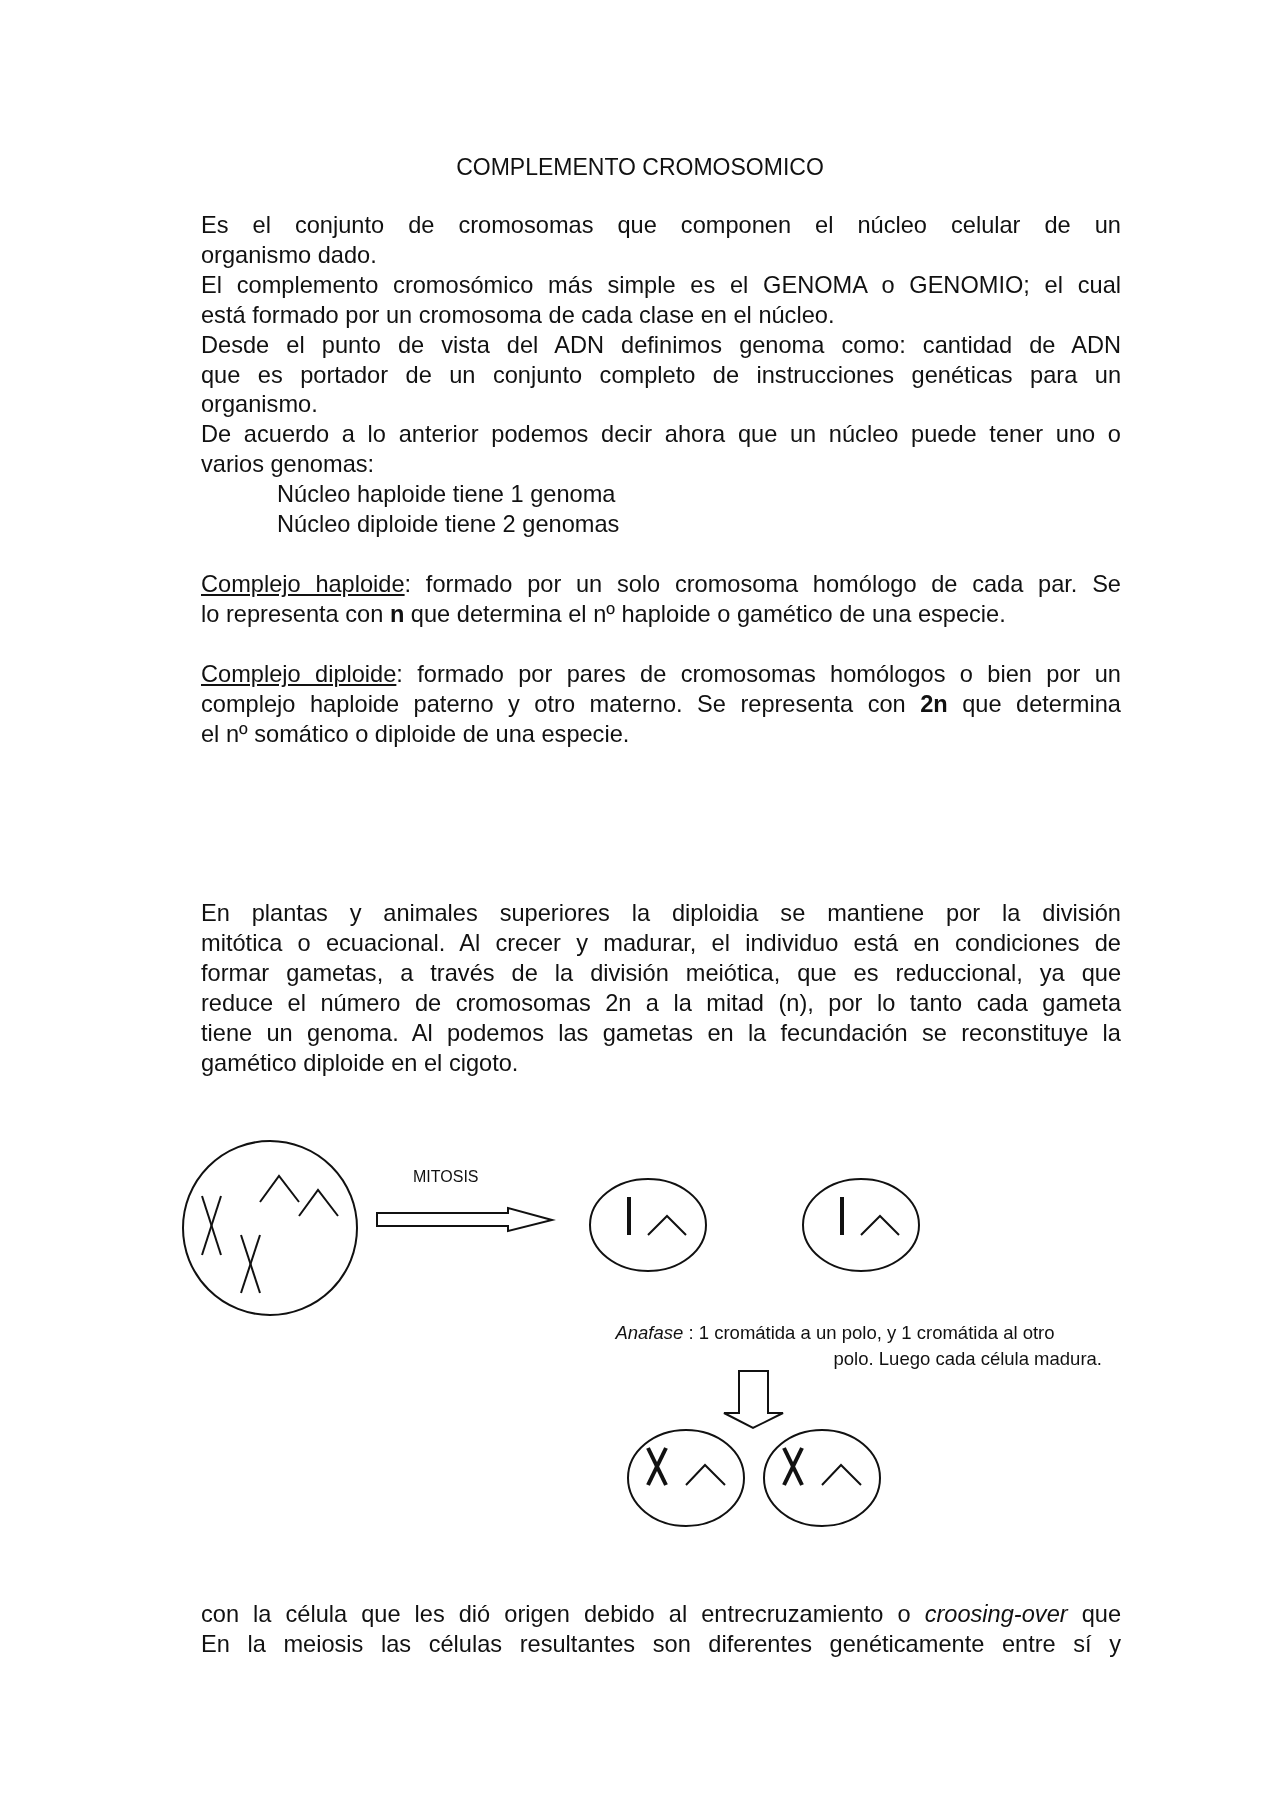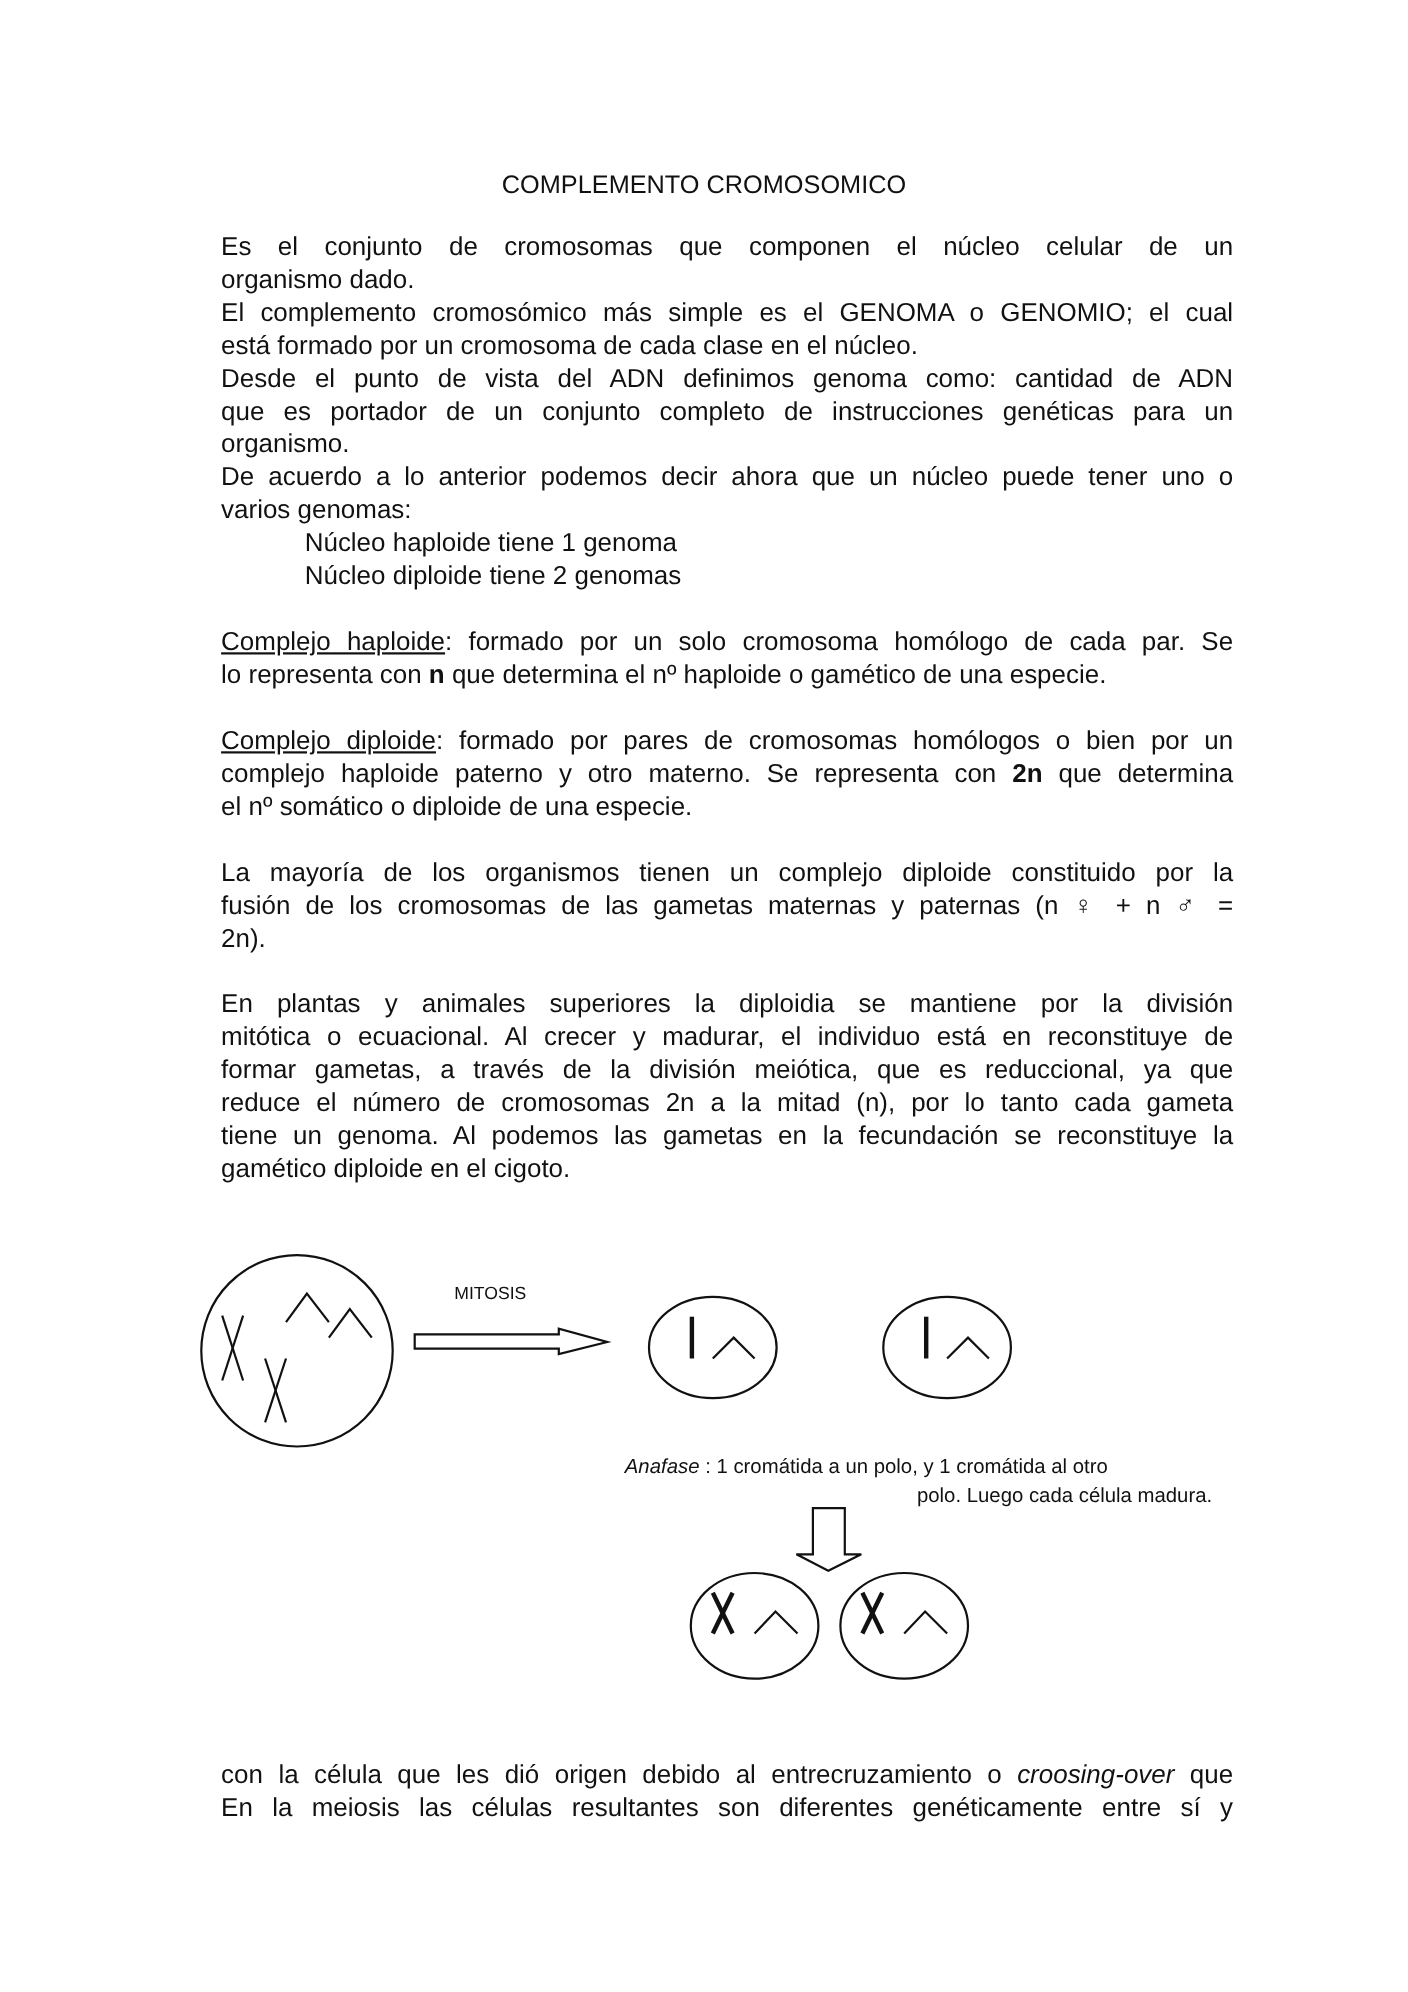--- a/index.html
+++ b/index.html
@@ -11,21 +11,21 @@
   .block { position:absolute; left:183px; width:920px; font-size:23.6px; line-height:29.9px;margin-left:18px; }
   .indent { padding-left:76px; display:block; text-align:left; }
   .u { text-decoration:underline; }
   .b { font-weight:bold; }
   .i { font-style:italic; }
   .jl { text-align:justify; text-align-last:justify; display:block; }
   .ll { display:block; text-align:left; }
   svg.diagram { position:absolute; left:0; top:1130px; }
   .mitosis-label { position:absolute; left:413px; top:1168px; font-size:16px; }
   .caption { position:absolute; left:560px; top:1320px; width:542px; font-size:18.5px; line-height:26px; }
-  .caption .l1 { display:block; text-align:left; padding-left:8px; }
+  .caption .l1 { display:block; text-align:center; padding-left:8px; }
   .caption .l2 { display:block; text-align:right; }
 </style>
 </head>
 <body>
 
 <div class="page">
 
   <div class="title">COMPLEMENTO CROMOSOMICO</div>
 
   <div class="block" style="top:211px;">
@@ -46,29 +46,24 @@
     <span class="jl"><span class="u">Complejo haploide</span><span>: formado por un solo cromosoma homólogo de cada par. Se</span></span>
     <span class="ll"><span>lo representa con </span><span class="b">n</span><span> que determina el nº haploide o gamético de una especie.</span></span>
   </div>
 
   <div class="block" style="top:660px;">
     <span class="jl"><span class="u">Complejo diploide</span><span>: formado por pares de cromosomas homólogos o bien por un</span></span>
     <span class="jl"><span>complejo haploide paterno y otro materno. Se representa con </span><span class="b">2n</span><span> que determina</span></span>
     <span class="ll">el nº somático o diploide de una especie.</span>
   </div>
 
-  <div class="block" style="top:780px;">
-    <span class="jl">La mayoría de los organismos tienen un complejo diploide constituido por la</span>
-    <span class="jl">fusión de los cromosomas de las gametas maternas y paternas (n ♀ + n ♂ =</span>
-    <span class="ll">2n).</span>
-  </div>
 
   <div class="block" style="top:899px;">
     <span class="jl">En plantas y animales superiores la diploidia se mantiene por la división</span>
-    <span class="jl">mitótica o ecuacional.  Al crecer y madurar, el individuo está en reconstituye de</span>
+    <span class="jl">mitótica o ecuacional.  Al crecer y madurar, el individuo está en condiciones de</span>
     <span class="jl">formar gametas, a través de la división meiótica, que es reduccional, ya que</span>
     <span class="jl">reduce el número de cromosomas 2n a la mitad (n), por lo tanto cada gameta</span>
     <span class="jl">tiene un genoma. Al podemos las gametas en la fecundación se reconstituye la</span>
     <span class="ll">gamético diploide en el cigoto.</span>
   </div>
 
   <svg class="diagram" width="1280" height="400" viewBox="0 1130 1280 400">
     <g fill="none" stroke="#111" stroke-width="2">
 
       <circle cx="270" cy="1228" r="87"></circle>

